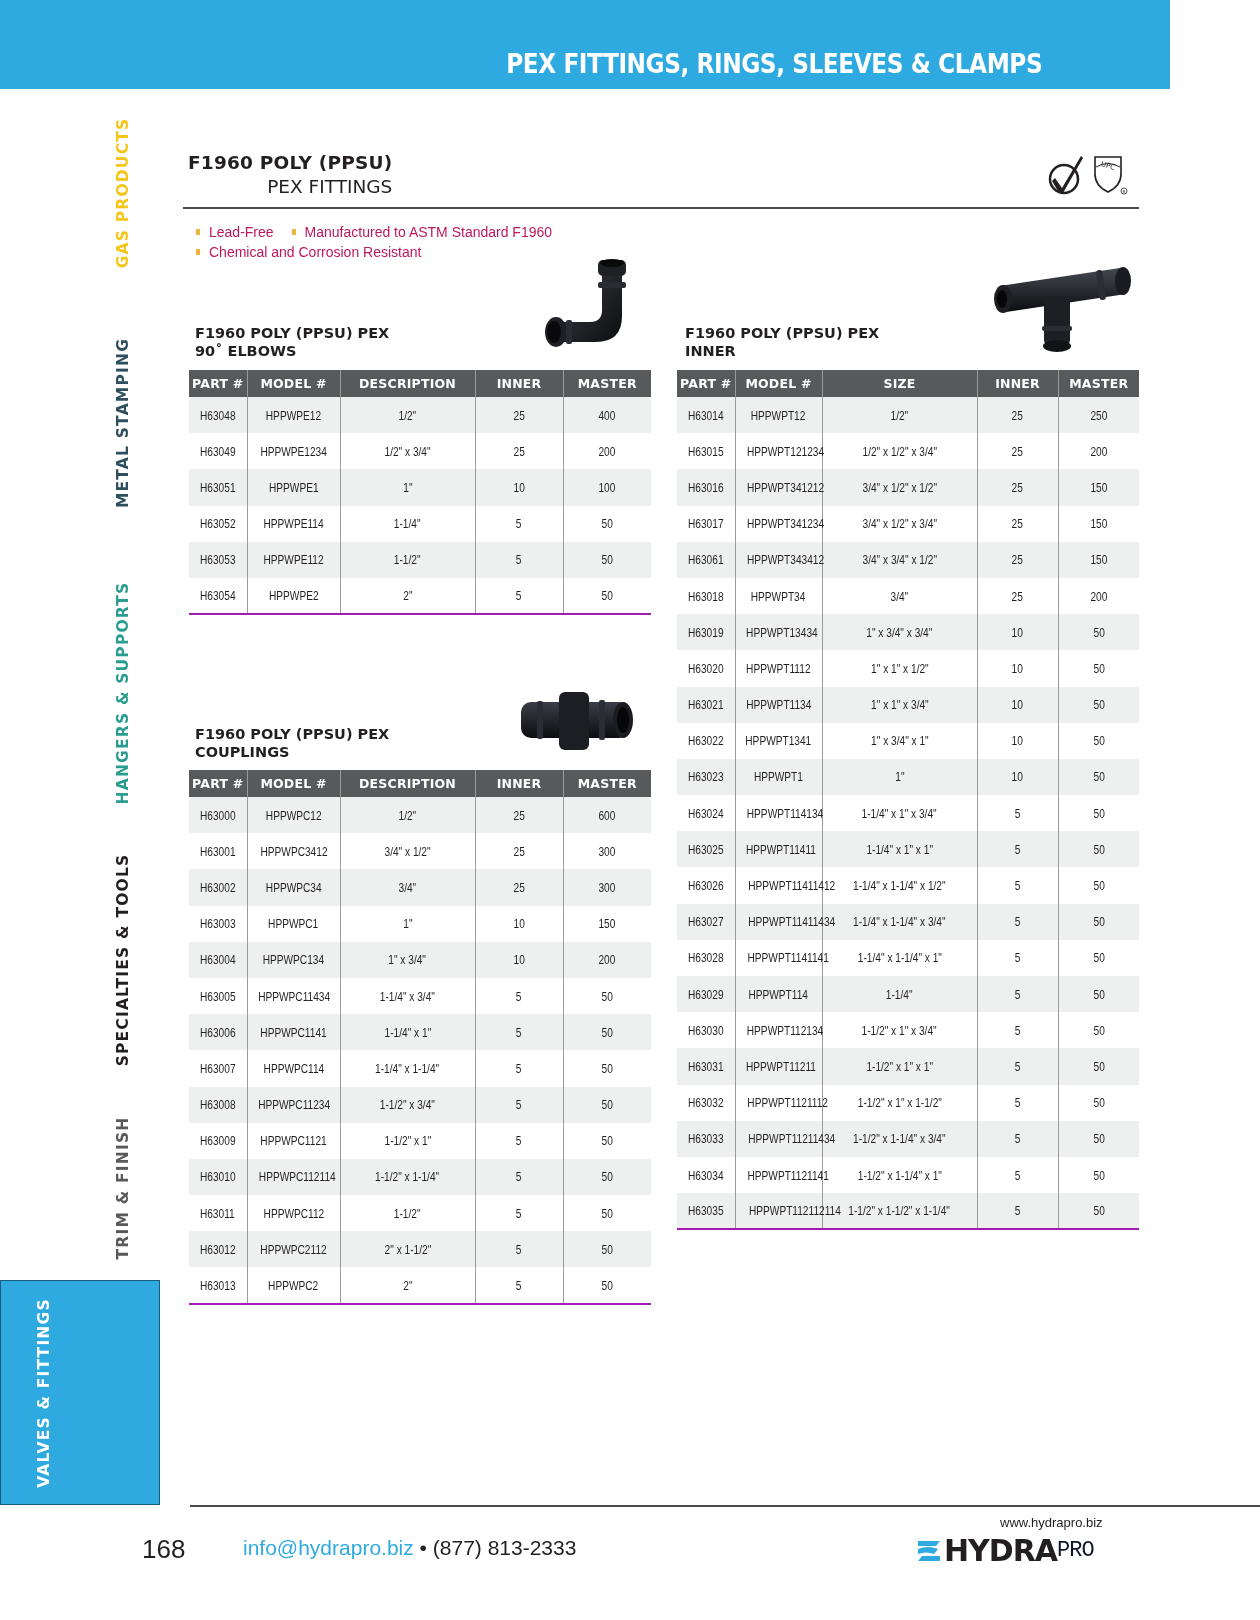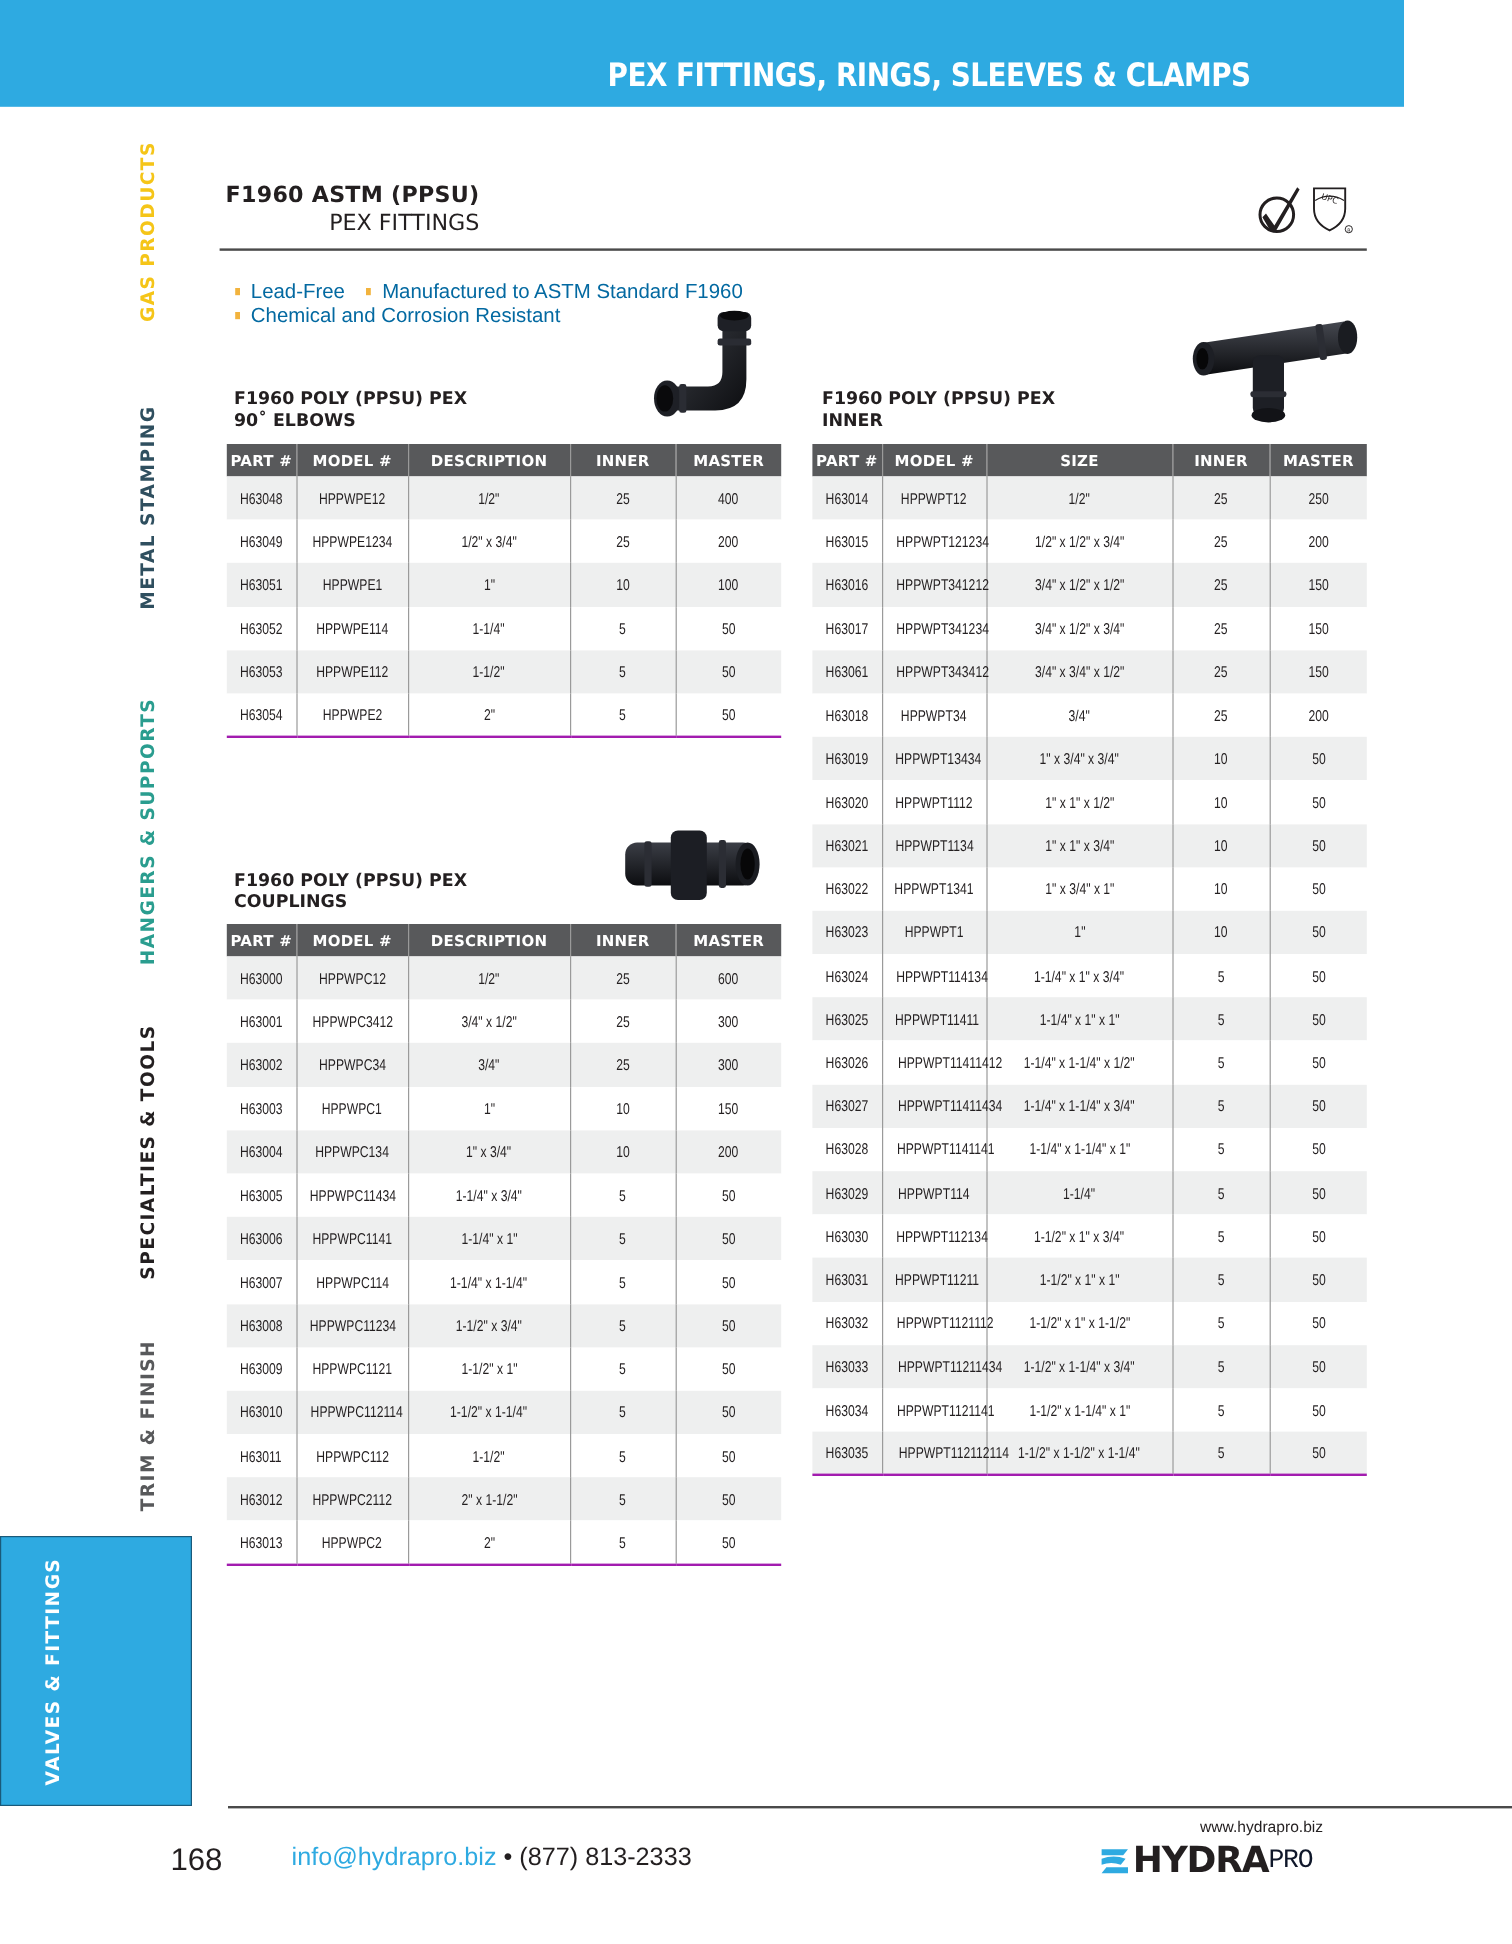--- a/index.html
+++ b/index.html
@@ -13,21 +13,21 @@
   .side-tab span { display: block; transform: rotate(-90deg); white-space: nowrap; font-family: "DejaVu Sans", sans-serif; font-weight: bold; font-size: 15.5px; letter-spacing: 1.2px; }
   .side-tab.active { background: #2eaae1; border: 1px solid #1a5a7a; left: 0 !important; width: 160px; }
   .side-tab.active span { color: #ffffff; }
 
   .section-head { position: absolute; left: 188px; top: 152px; }
   .section-head .t1 { font-family: "DejaVu Sans", sans-serif; font-weight: bold; font-size: 18.5px; letter-spacing: 0.2px; color: #231f20; }
   .section-head .t2 { font-family: "DejaVu Sans", sans-serif; font-size: 18.5px; color: #231f20; margin-top: 3px; text-align: right; }
   .head-rule { position: absolute; left: 183px; top: 207px; width: 956px; height: 2px; background: #4a4a4a; }
 
   .cert { position: absolute; top: 152px; }
-  .bullets { position: absolute; left: 196px; top: 233px; font-size: 17px; color: #0369a1; line-height: 20px; }
+  .bullets { position: absolute; left: 196px; top: 222px; font-size: 14px; color: #be185d; line-height: 20px; }
   .bullets .row { display: flex; gap: 18px; }
   .bullets .b { display: flex; align-items: center; }
   .bullets .dot { display: inline-block; width: 4px; height: 6px; background: #f2b33d; margin-right: 9px; }
 
   .tbl-title { position: absolute; font-family: "DejaVu Sans", sans-serif; font-weight: bold; font-size: 14.5px; line-height: 18px; color: #231f20; }
 
   table.pt { position: absolute; border-collapse: collapse; table-layout: fixed; }
   table.pt th { background: #58595b; color: #ffffff; font-family: "DejaVu Sans", sans-serif; font-weight: bold; font-size: 12.5px; height: 27px; text-align: center; border-left: 1px solid #9a9a9a; letter-spacing: 0.2px; }
   table.pt th:first-child { border-left: none; }
   table.pt td { height: 36.2px; text-align: center; font-family: "Liberation Sans Narrow", "Liberation Sans", sans-serif; font-size: 13px; color: #231f20; border-left: 1px solid #9a9a9a; transform-origin: center; }
@@ -70,21 +70,21 @@
   <span style="color:#231f20">SPECIALTIES &amp; TOOLS</span>
 </div>
 <div class="side-tab" style="left:103px; top:1105px; height:165px;">
   <span style="color:#58595b">TRIM &amp; FINISH</span>
 </div>
 <div class="side-tab active" style="top:1280px; height:225px; justify-content:flex-end; padding-right:20px;">
   <span>VALVES &amp; FITTINGS</span>
 </div>
 
 <div class="section-head">
-  <div class="t1">F1960 ASTM (PPSU)</div>
+  <div class="t1">F1960 POLY (PPSU)</div>
   <div class="t2">PEX FITTINGS</div>
 </div>
 
 <div class="cert" style="left:1047px;">
   <svg width="40" height="44" viewBox="0 0 40 44">
     <circle cx="17" cy="27" r="14" fill="none" stroke="#231f20" stroke-width="2.5"></circle>
     <path d="M8 26 L15 36 L34 4 L36 6 L16 41 L12 41 L5 29 Z" fill="#231f20"></path>
   </svg>
 </div>
 <div class="cert" style="left:1092px; top:154px;">

